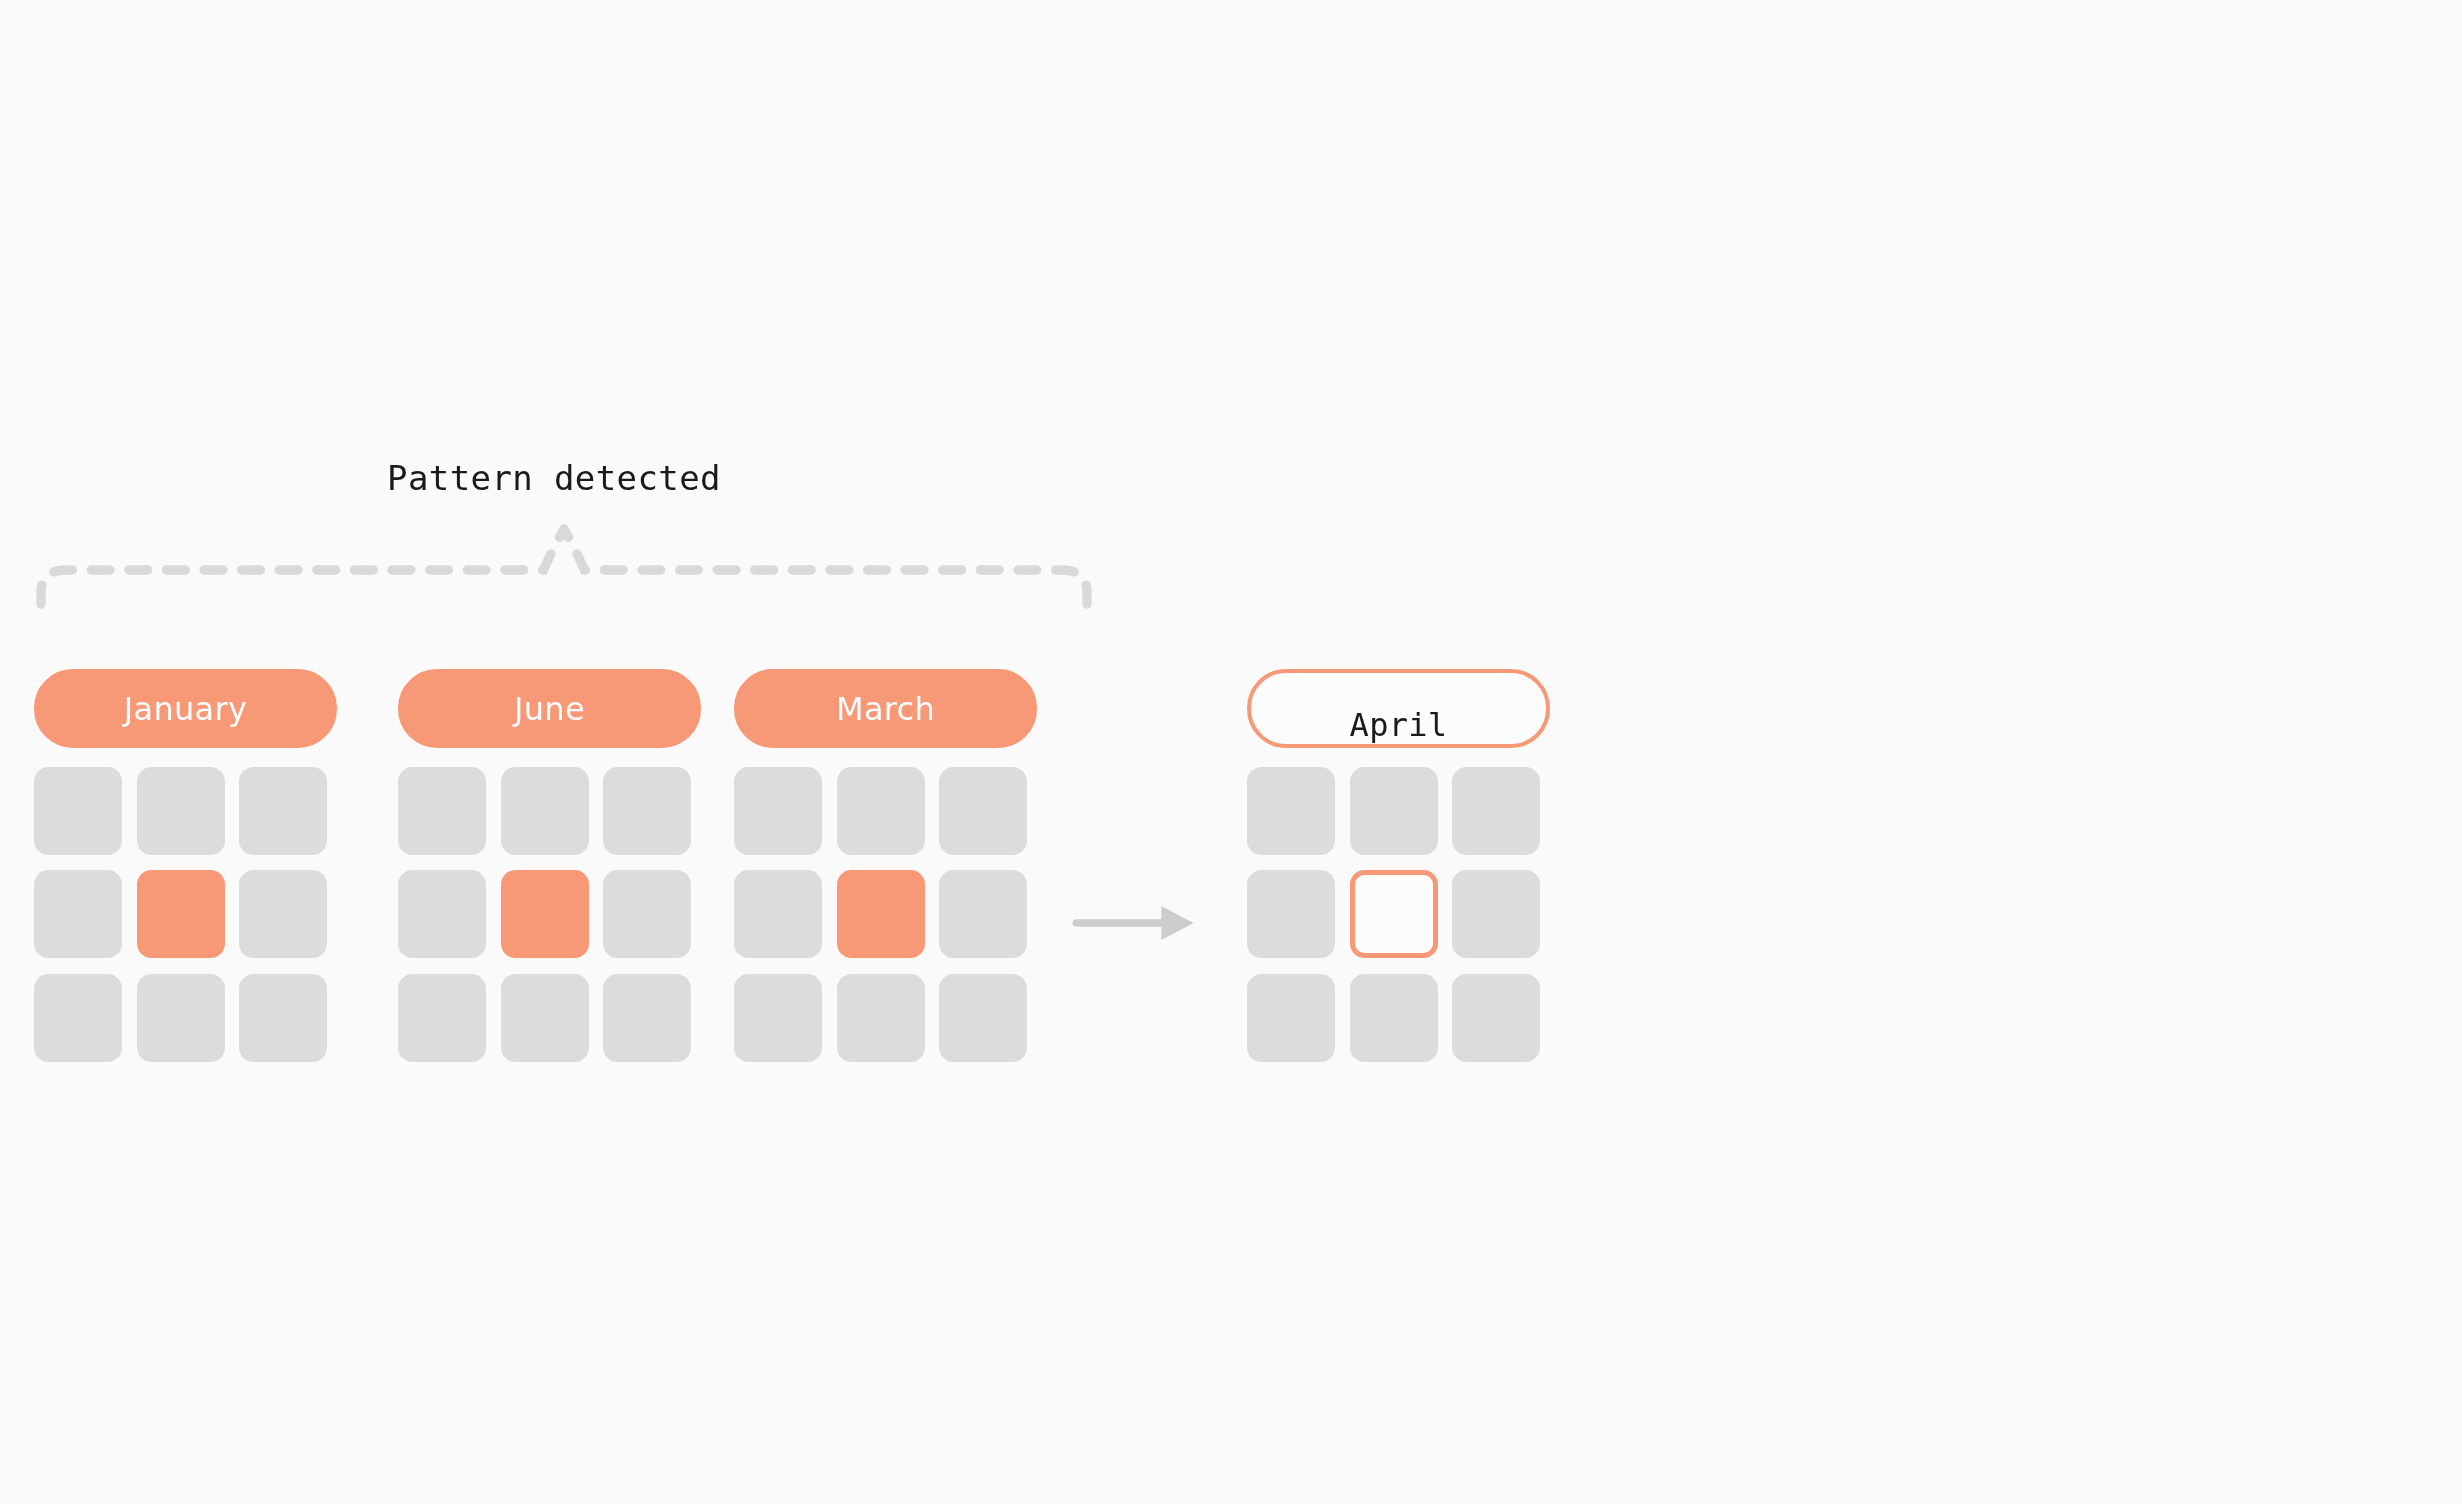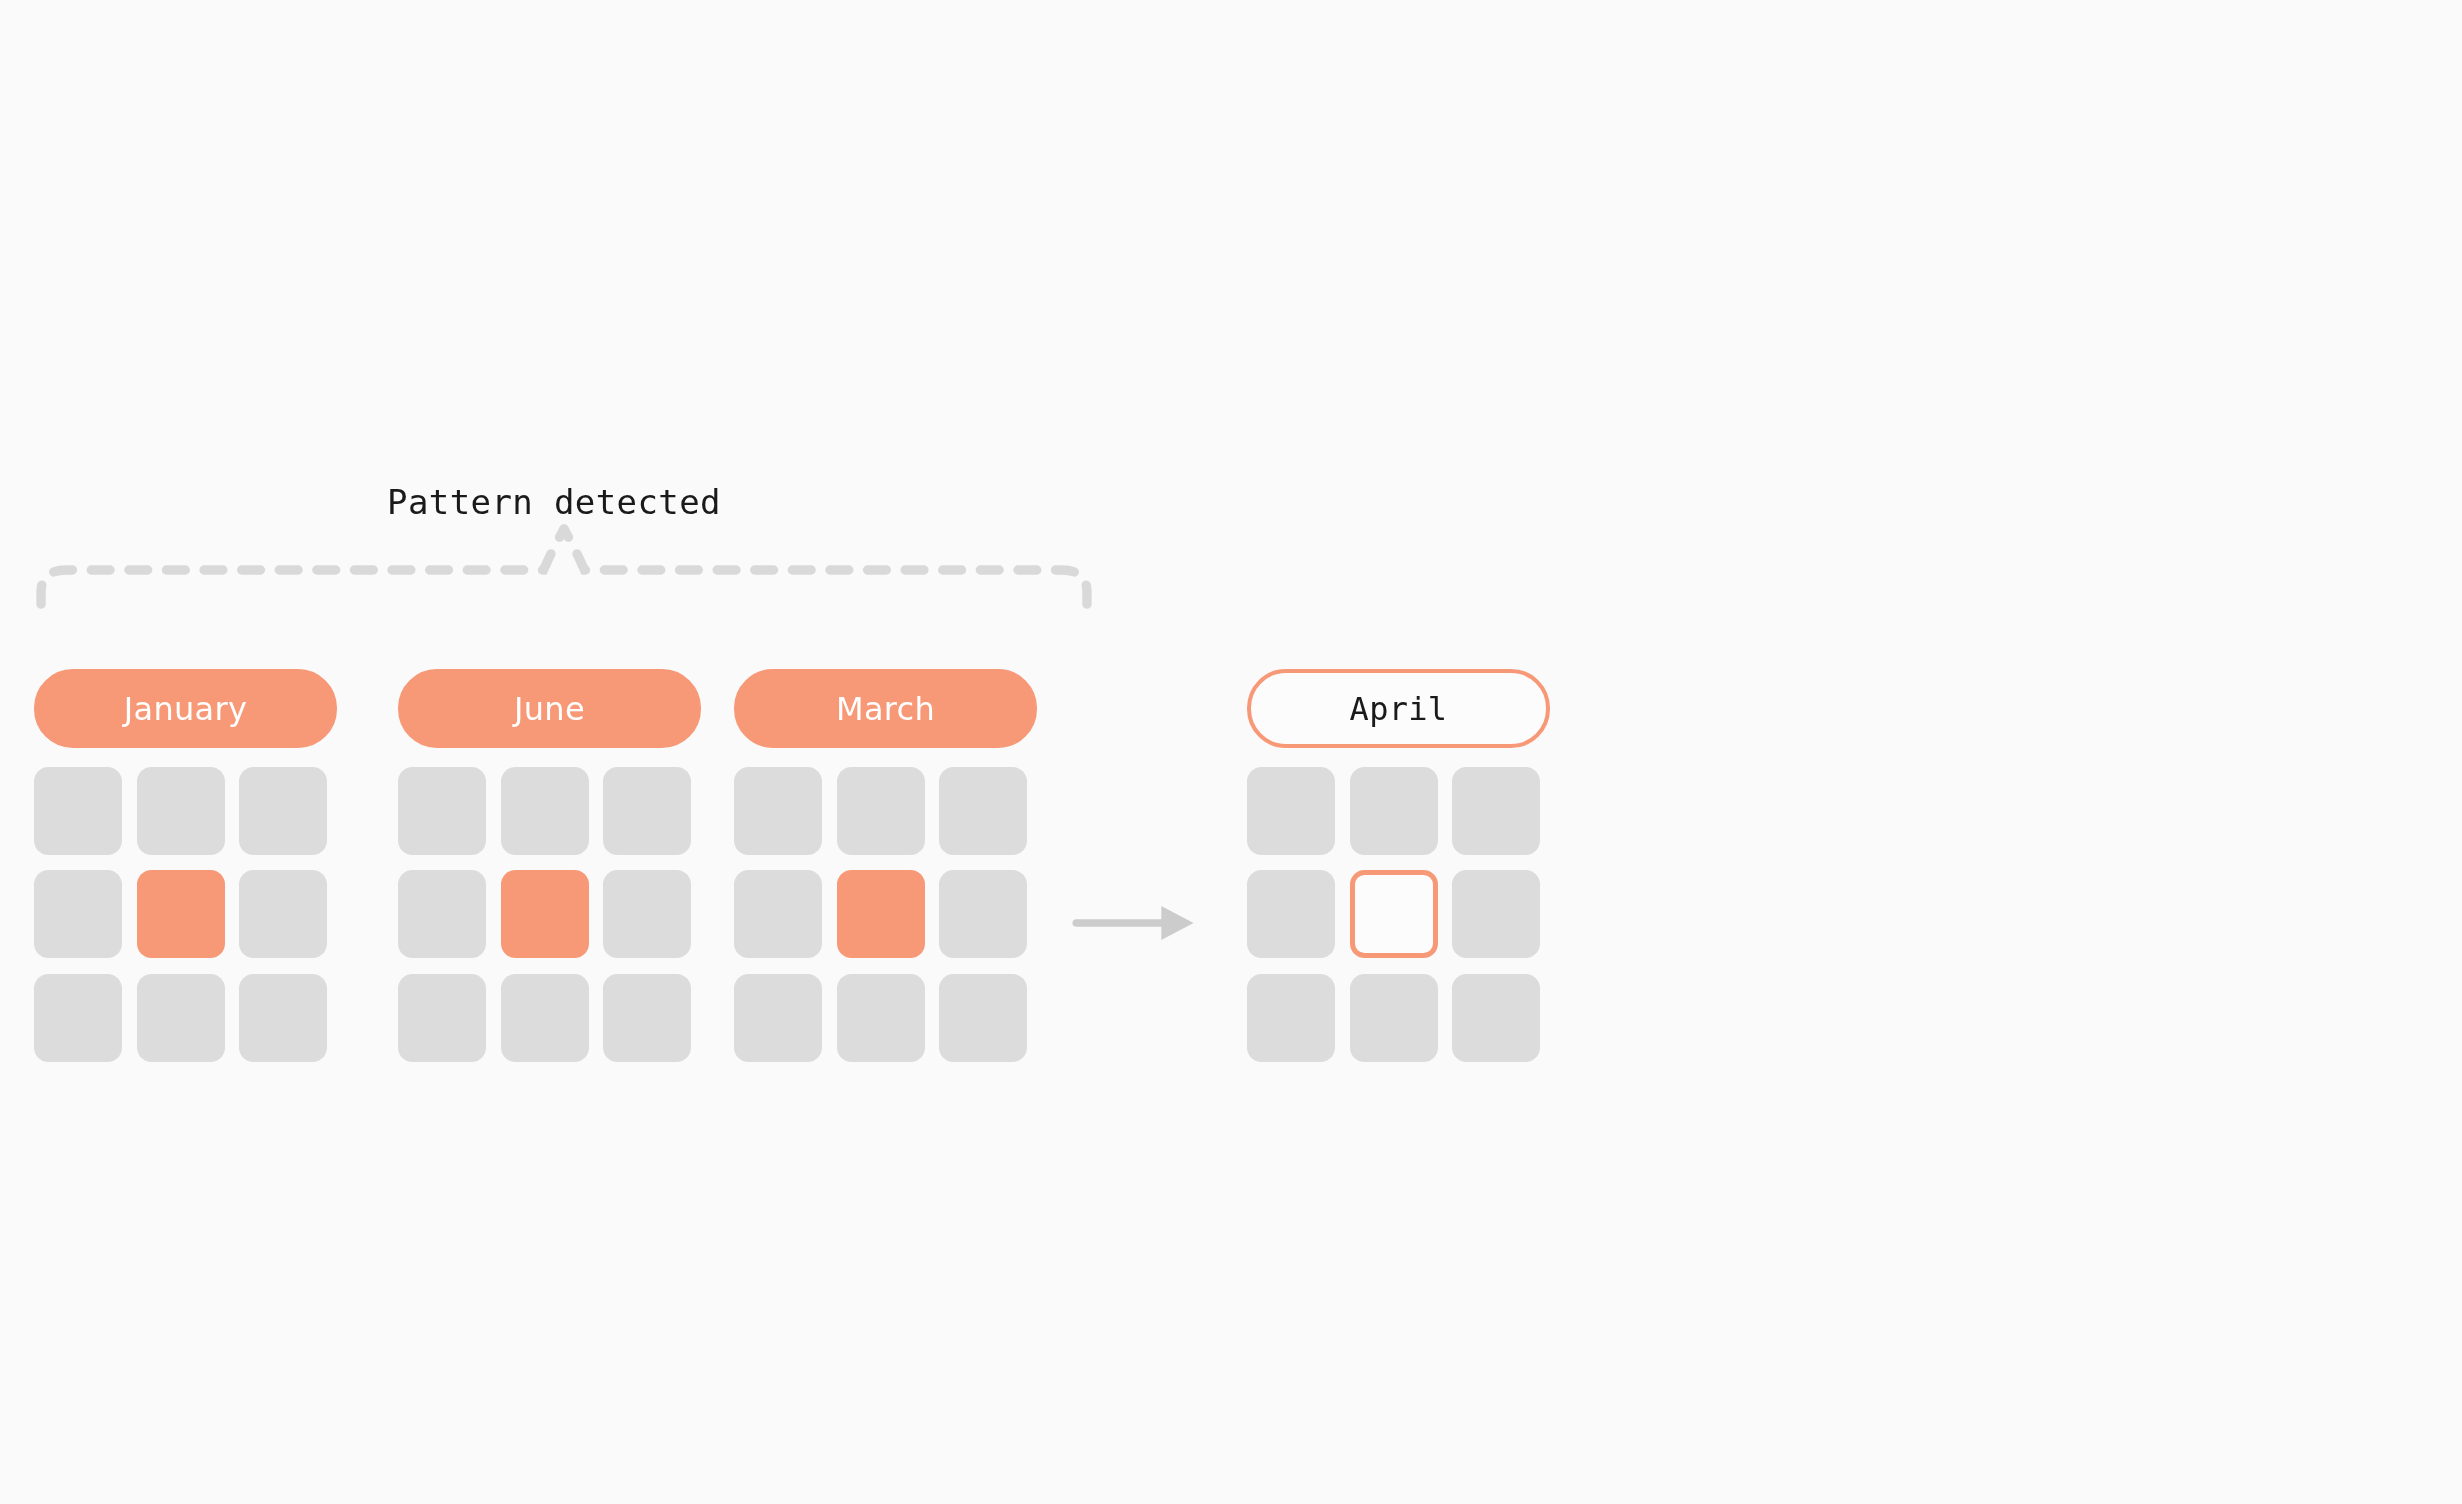--- a/index.html
+++ b/index.html
@@ -28,21 +28,20 @@
     position: absolute;
     left: 0;
     top: 458px;
     width: 1108px;
     text-align: center;
     font-family: "DejaVu Sans Mono", monospace;
     font-size: 34px;
     color: #1a1a1a;
     letter-spacing: 0.4px;
     white-space: nowrap;
-    margin-top: 24px;
   }
   .bracket-svg {
     position: absolute;
     left: 34px;
     top: 517px;
     width: 1060px;
     height: 94px;
   }
 
   
@@ -74,20 +73,21 @@
     color: #ffffff;
     border: 4.3px solid #f79877;
     font-family: "DejaVu Sans", sans-serif;
     align-items: center;
   }
   .month-pill.outlined {
     background: #fcfcfc;
     color: #1a1a1a;
     border: 4.3px solid #f79877;
     font-family: "DejaVu Sans Mono", monospace;
+    align-items: flex-end;
   }
 
   .grid {
     margin-top: 19px;
     display: grid;
     grid-template-columns: repeat(3, 88px);
     grid-template-rows: repeat(3, 88px);
     gap: 15.4px 14.5px;
   }
 

